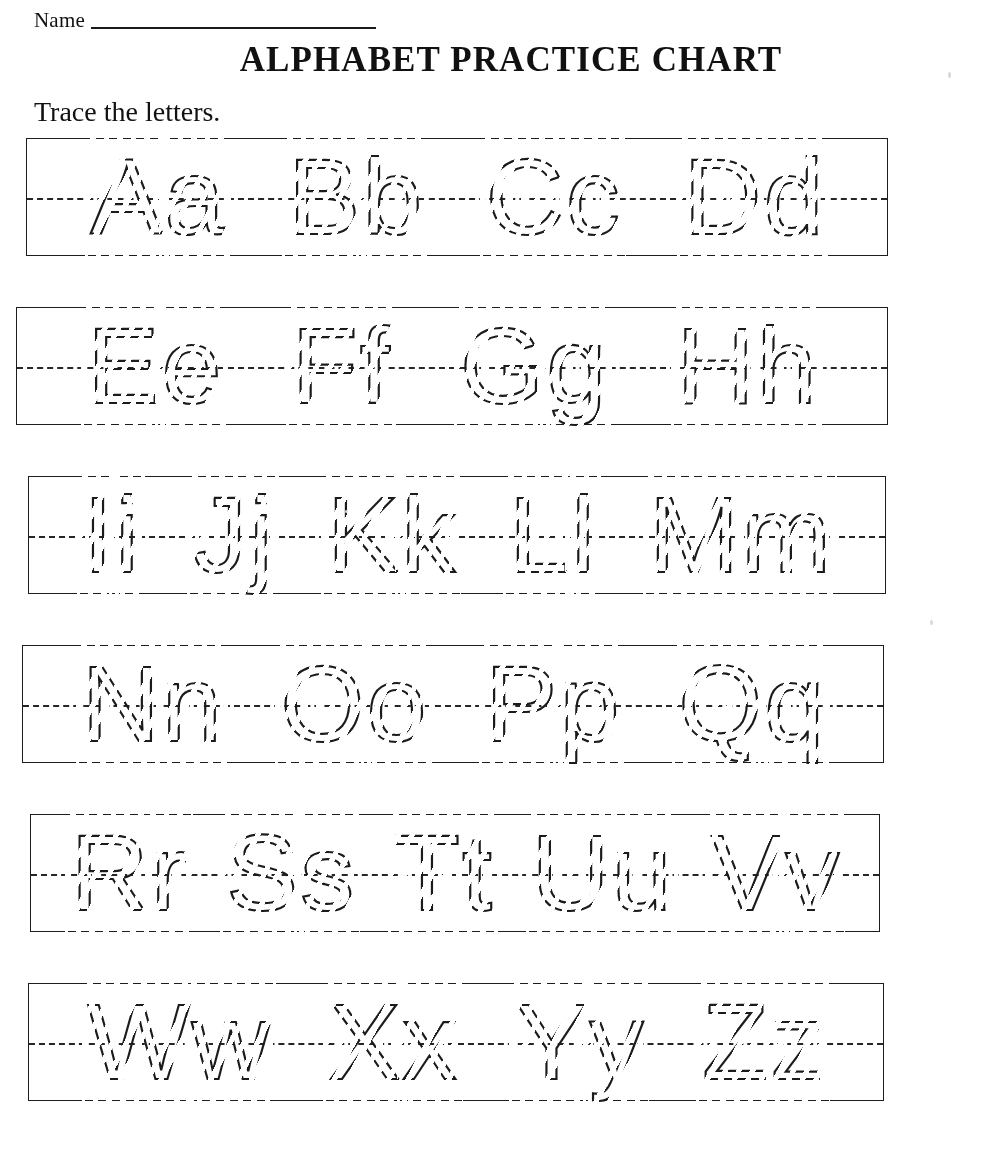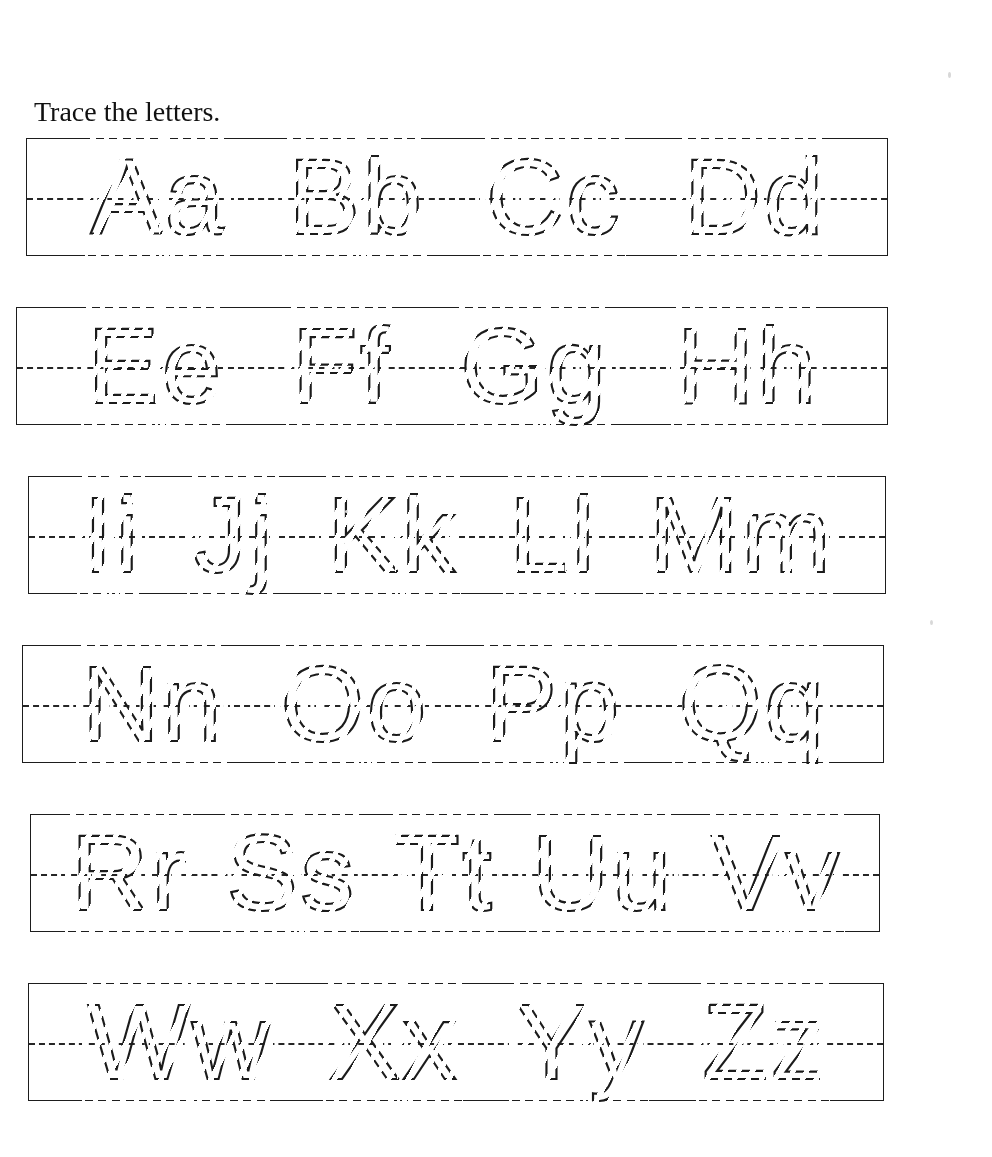--- a/index.html
+++ b/index.html
@@ -153,21 +153,26 @@
     position: absolute;
     background: #d8d8d8;
     border-radius: 50%;
   }
 </style>
 </head>
 <body>
 
 <div class="page">
 
-
+  <div class="name-row">
+    <span class="name-label">Name</span>
+    <span class="name-line"></span>
+  </div>
+
+  <div class="title">ALPHABET PRACTICE CHART</div>
 
   <div class="instruction">Trace the letters.</div>
 
   <div class="rows">
 
     <div class="practice-row">
       <div class="row-box r1">
         <div class="midline"></div>
         <div class="letters">
           <span class="pair">

